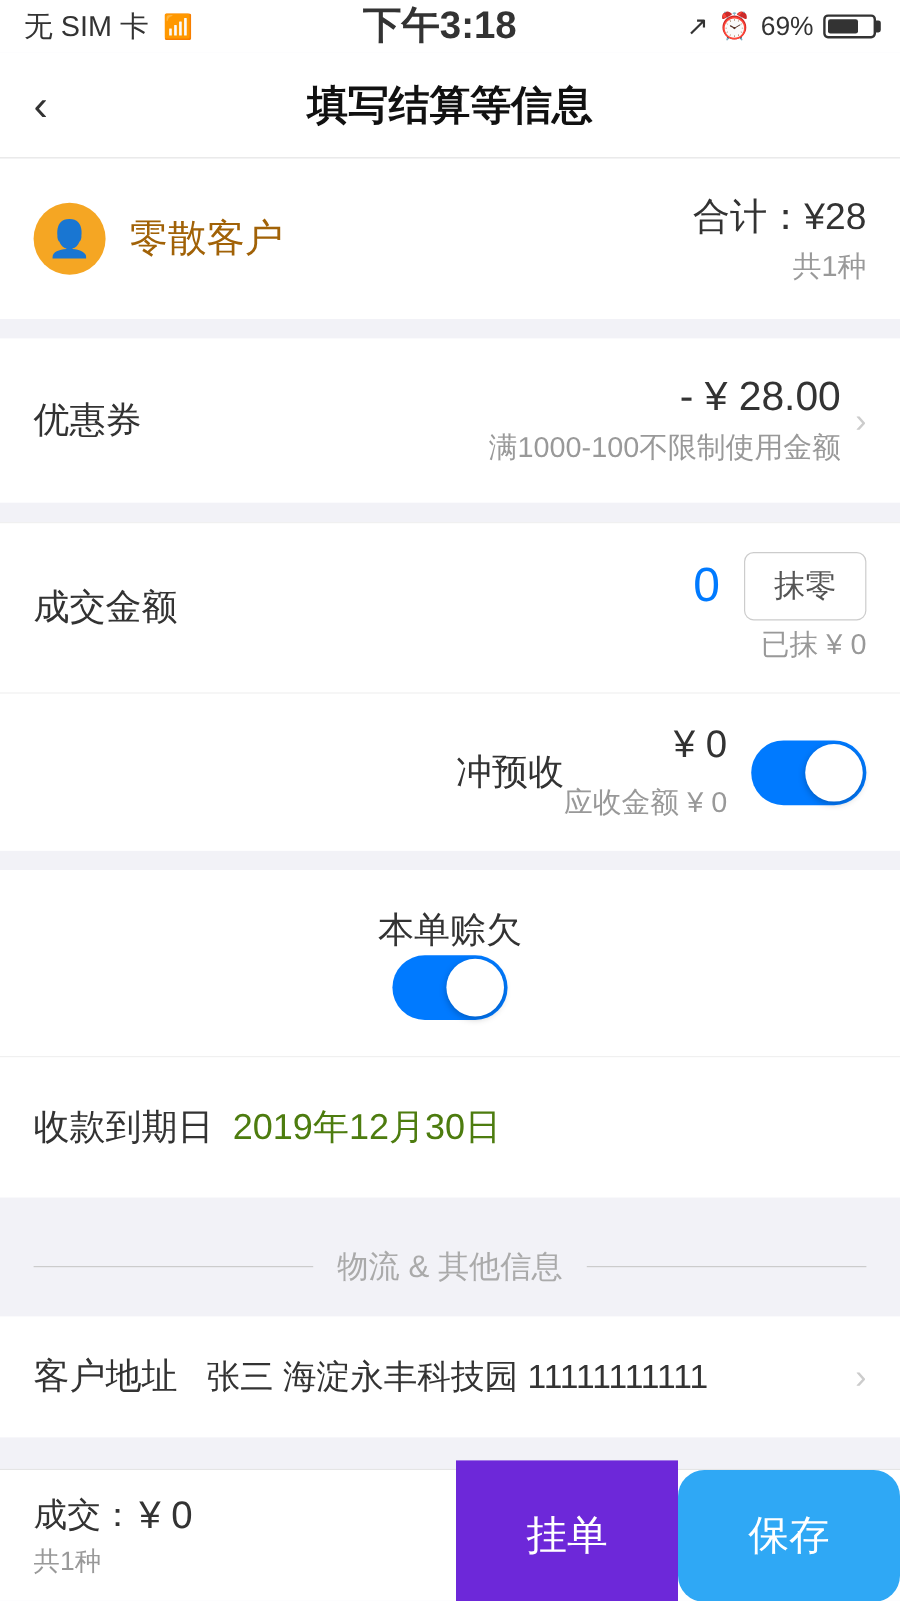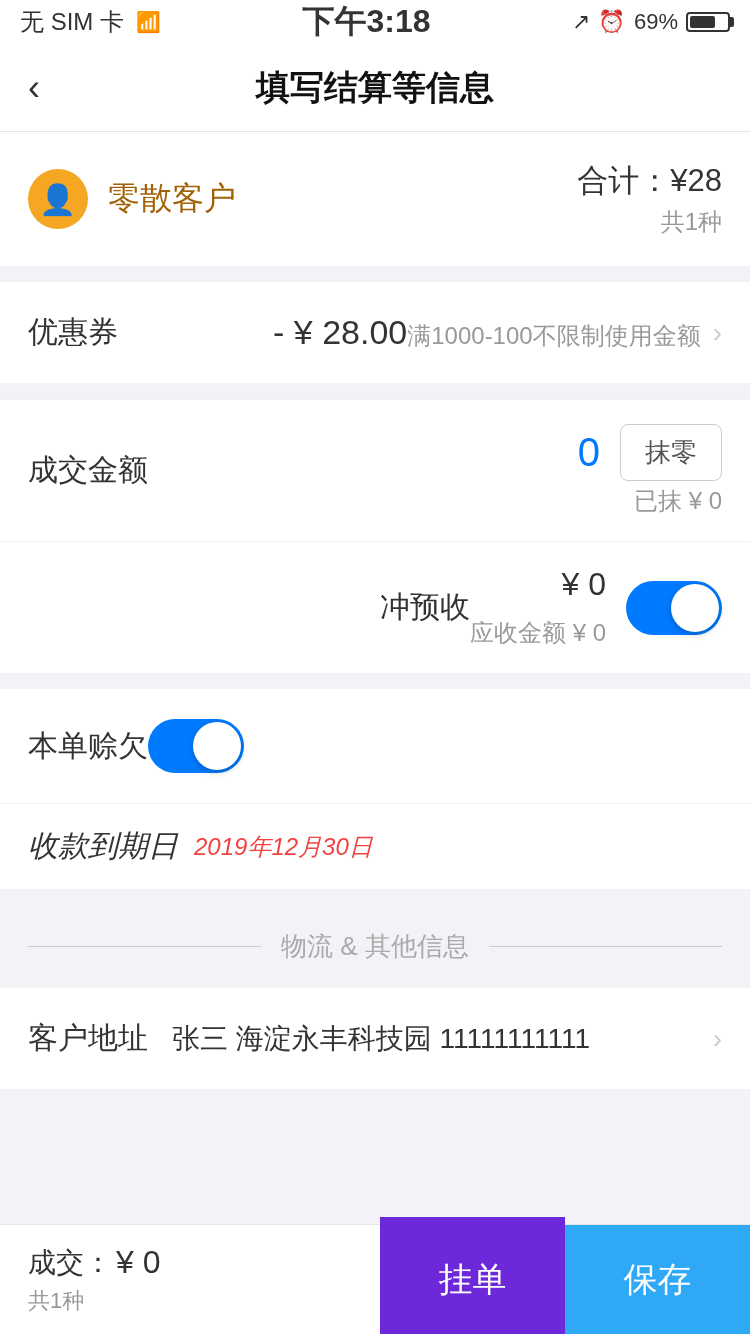--- a/index.html
+++ b/index.html
@@ -99,21 +99,21 @@
     
     .row-item {
       background: #fff;
       padding: 30px 28px;
       display: flex;
       align-items: center;
       justify-content: space-between;
       border-top: 1px solid #f0f0f0;
     }
     .row-label { font-size: 30px; color: #333; }
-    .row-right { display: flex; flex-direction: row; align-items: flex-end; }
+    .row-right { display: flex; flex-direction: column; align-items: flex-end; }
     .row-value-discount { font-size: 34px; color: #333; font-weight: 500; }
     .row-sub { font-size: 24px; color: #999; margin-top: 6px; }
     .row-chevron { color: #ccc; font-size: 28px; margin-left: 12px; }
 
     
     .transaction-row {
       background: #fff;
       padding: 24px 28px;
       display: flex;
       align-items: center;
@@ -166,34 +166,34 @@
       top: 3px; right: 3px;
       box-shadow: 0 2px 6px rgba(0,0,0,0.25);
     }
 
     
     .credit-row {
       background: #fff;
       padding: 30px 28px;
       display: flex;
       align-items: center;
-      justify-content: flex-start;
+      justify-content: space-between;
+      flex-direction: column;
     }
     .credit-label { font-size: 30px; color: #333; }
 
     
     .due-row {
       background: #fff;
-      padding: 22px 28px;
+      padding: 38px 28px;
       border-top: 1px solid #f0f0f0;
-      font-style: italic;
     }
     .due-content { display: flex; align-items: center; gap: 16px; }
     .due-label { font-size: 30px; color: #333; }
-    .due-date { font-size: 24px; color: #ef4444; }
+    .due-date { font-size: 30px; color: #4d7c0f; }
 
     
     .logistics-section {
       background: #f2f2f7;
       padding: 24px 28px;
       text-align: right;
     }
     .logistics-divider {
       display: flex; align-items: center; gap: 20px;
     }
@@ -237,20 +237,21 @@
       display: flex; align-items: center; justify-content: center;
       font-size: 34px; color: #fff; font-weight: 500;
       cursor: pointer;
     }
     .bottom-btn-save {
       width: 185px; height: 110px;
       background: #2fa8f5;
       display: flex; align-items: center; justify-content: center;
       font-size: 34px; color: #fff; font-weight: 500;
       cursor: pointer;
+      border-radius: 22px;
     }
   </style>
 </head>
 <body>
 
 <div class="status-bar">
   <div class="status-left">
     <span>无 SIM 卡</span>
     <span class="wifi-icon">📶</span>
   </div>

